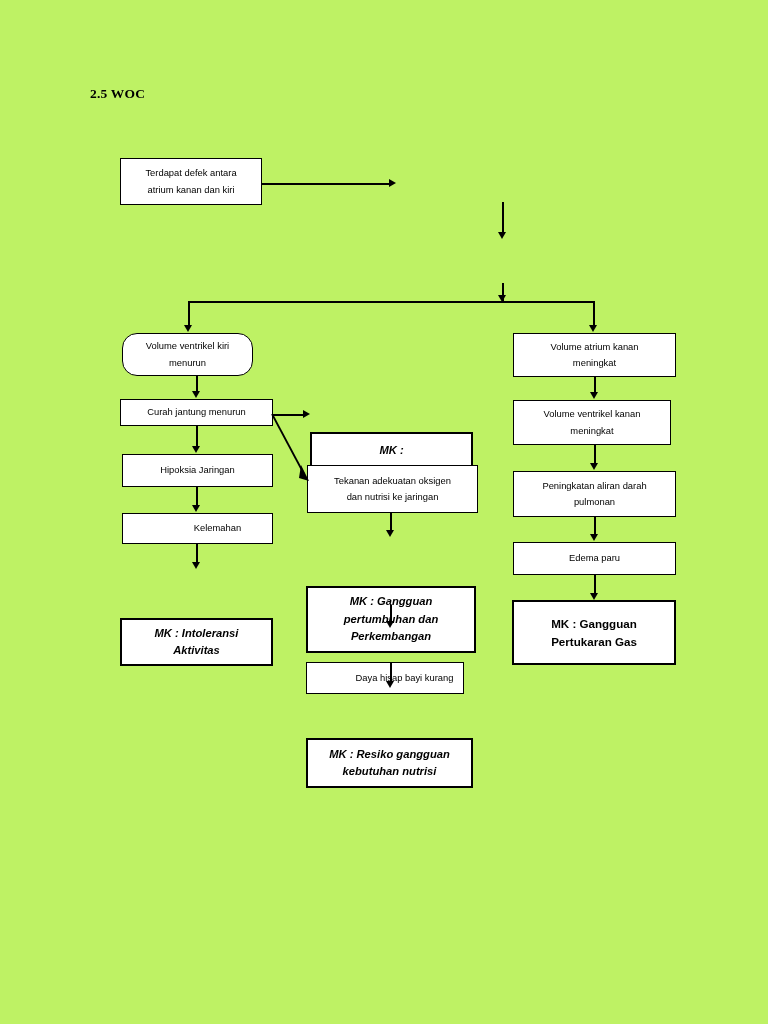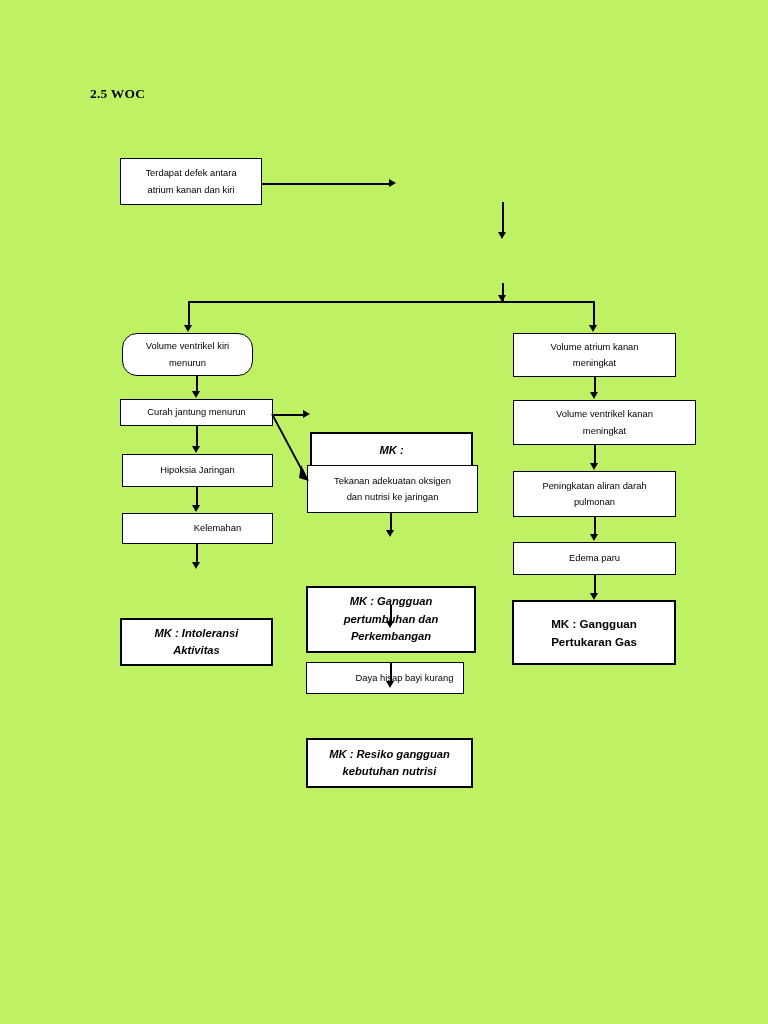--- a/index.html
+++ b/index.html
@@ -162,21 +162,21 @@
   <div class="node mk" style="left:306px; top:690px; width:167px; height:50px;">
     <span class="txt">MK : Resiko gangguan
 kebutuhan nutrisi</span>
   </div>
 
   <div class="node" style="left:513px; top:333px; width:163px; height:44px;">
     <span class="txt">Volume atrium kanan
 meningkat</span>
   </div>
 
-  <div class="node" style="left:513px; top:400px; width:183px; height:45px;">
+  <div class="node" style="left:513px; top:400px; width:158px; height:45px;">
     <span class="txt">Volume ventrikel kanan
 meningkat</span>
   </div>
 
   <div class="node" style="left:513px; top:471px; width:163px; height:46px;">
     <span class="txt">Peningkatan aliran darah
 pulmonan</span>
   </div>
 
   <div class="node" style="left:513px; top:542px; width:163px; height:33px;">

